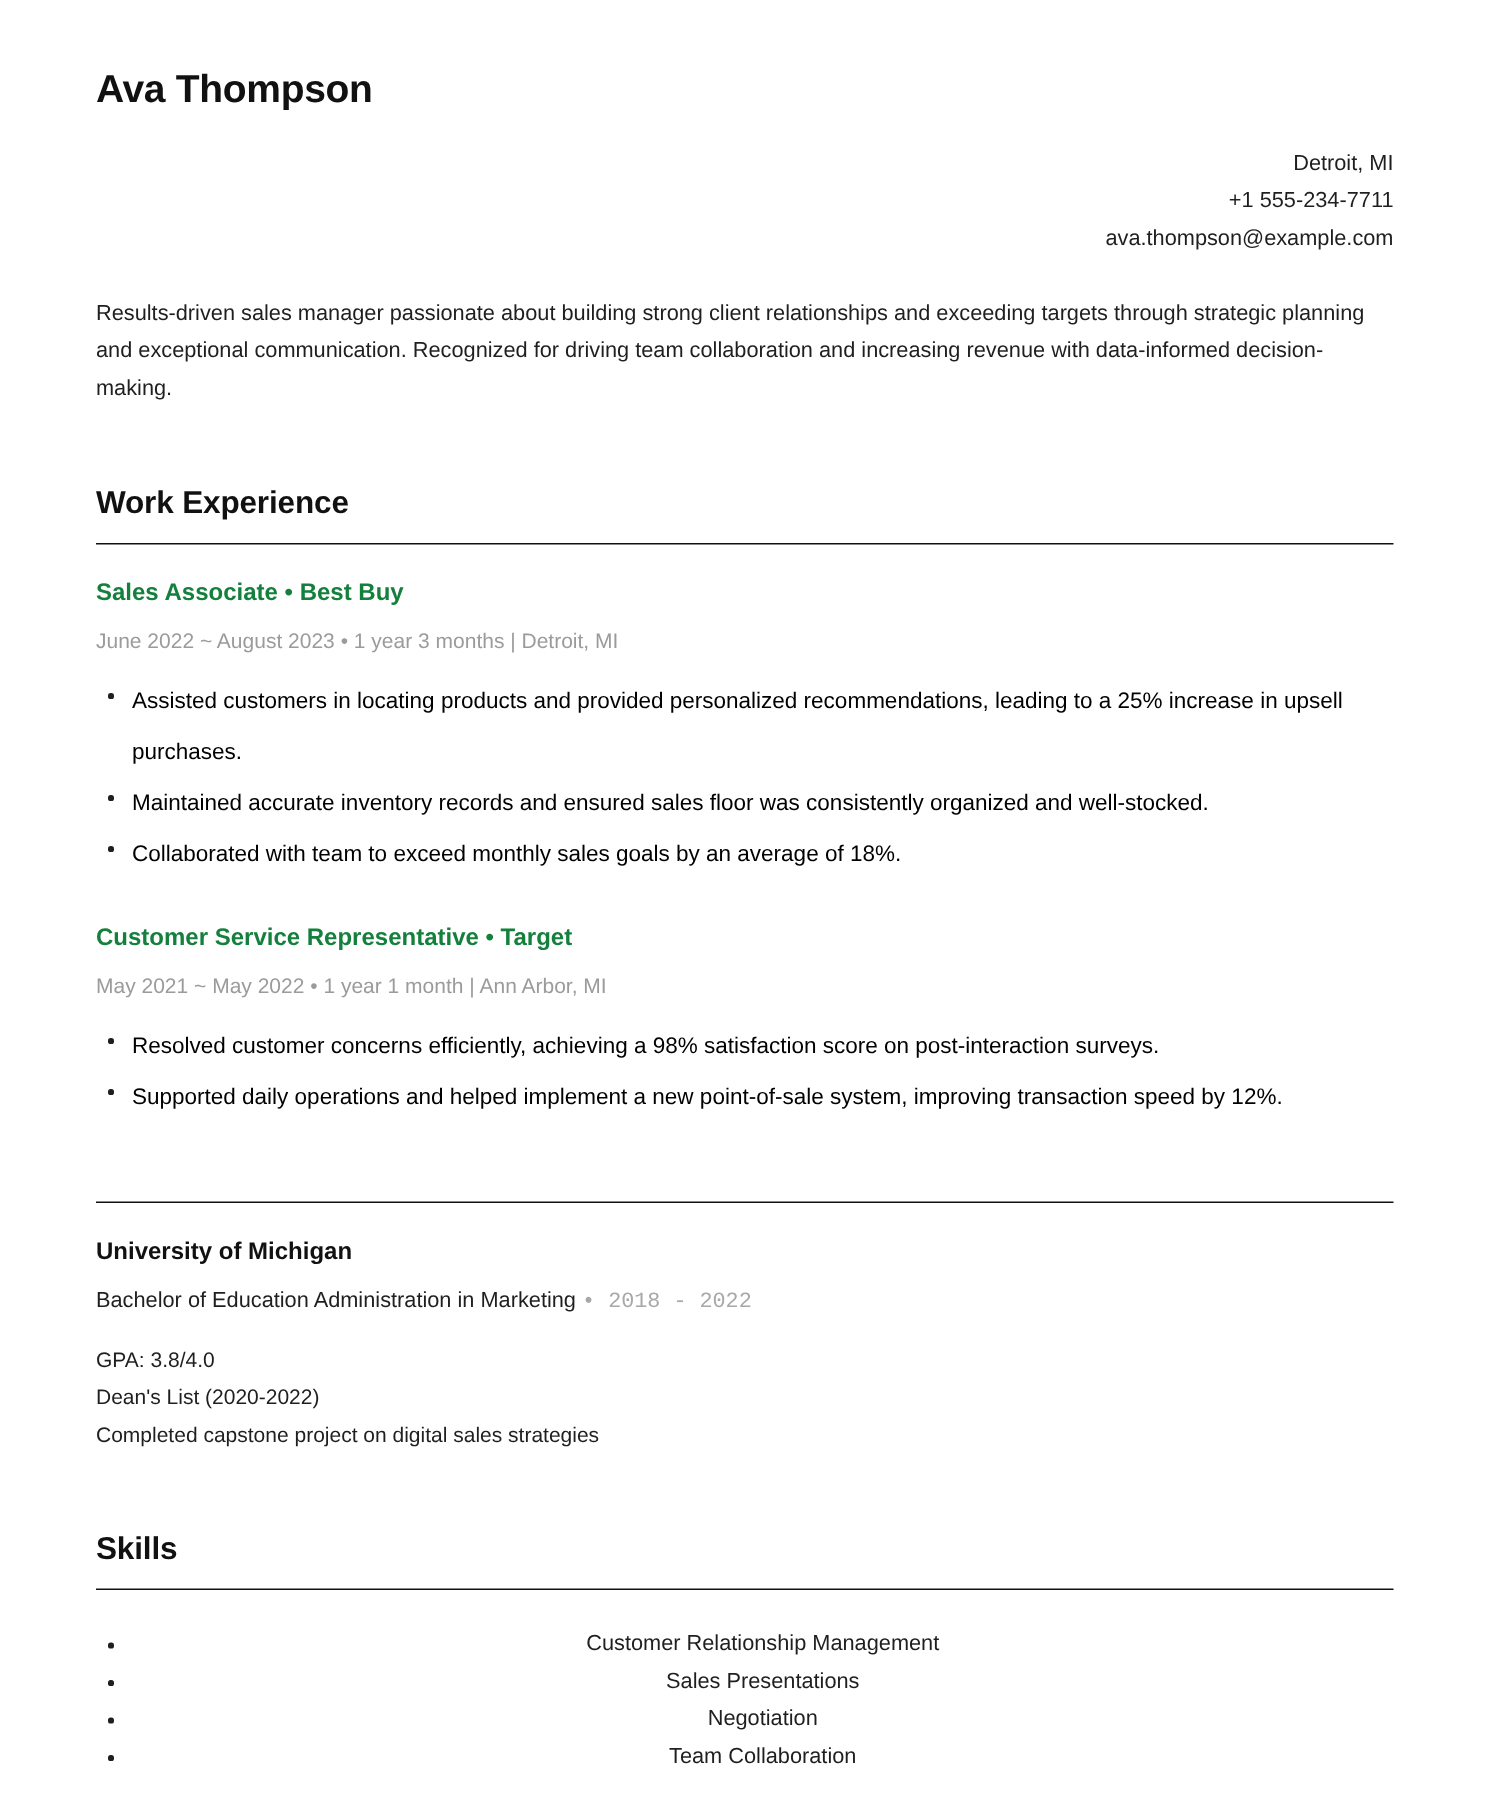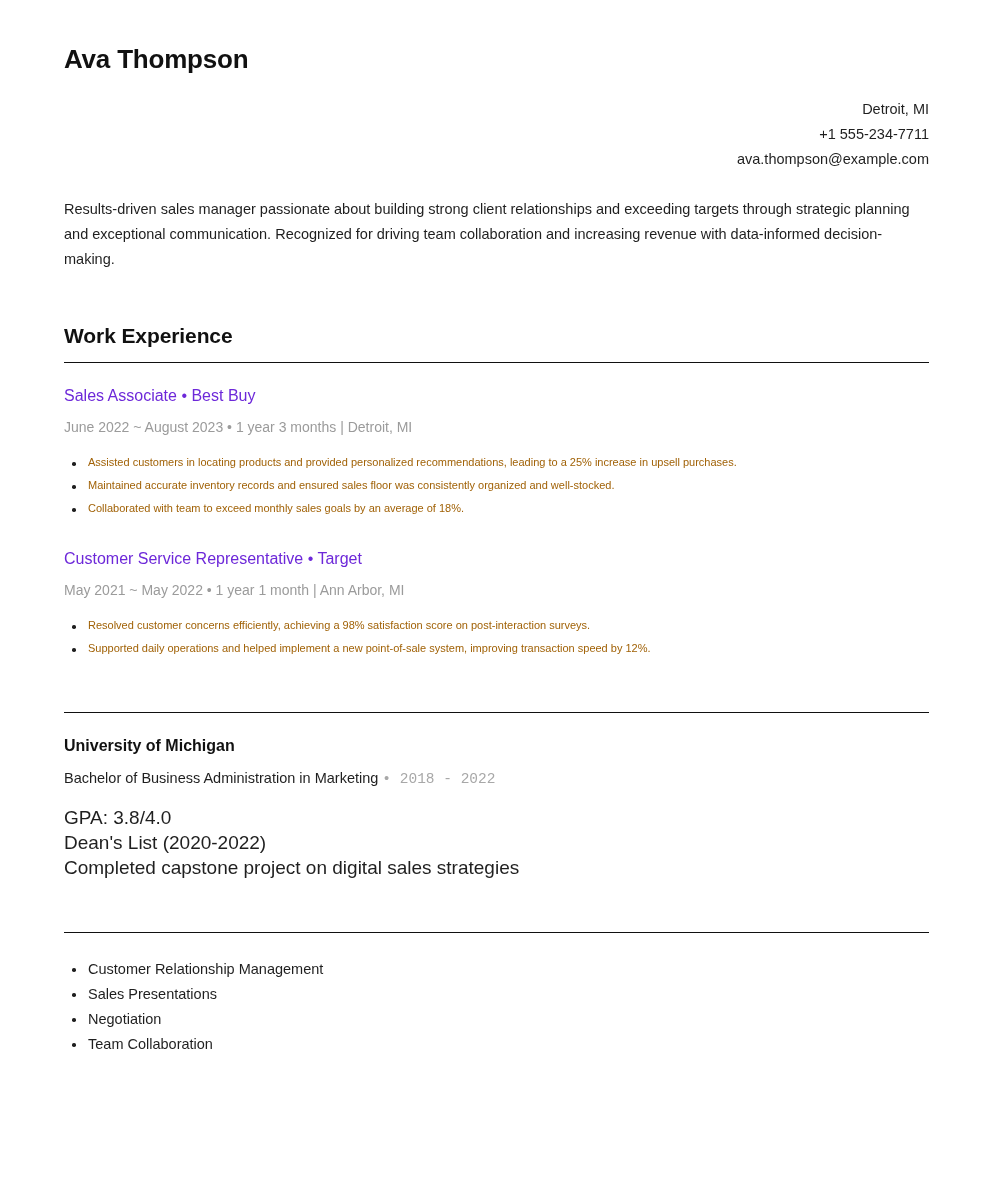--- a/index.html
+++ b/index.html
@@ -51,40 +51,40 @@
   .rule {
     border-top: 1.6px solid #111111;
     width: 865px;
     margin-bottom: 24px;
   }
   
   .entry { margin-bottom: 30px; }
   .entry:last-child { margin-bottom: 0; }
   .entry-title {
     font-size: 16px;
-    font-weight: normal;
-    color: #6d28d9;
+    font-weight: bold;
+    color: #15803d;
     margin-bottom: 14px;
   }
   .entry-meta {
     font-size: 14px;
     color: #9b9b9b;
     margin-bottom: 16px;
   }
   ul.bullets {
     list-style: none;
     margin: 0;
     padding: 0;
   }
   ul.bullets li {
     position: relative;
     padding-left: 24px;
-    font-size: 11px;
-    line-height: 23px;
-    color: #a16207;
+    font-size: 15px;
+    line-height: 34px;
+    color: #000000;
     margin-bottom: 0;
     max-width: 848px;
   }
   ul.bullets li::before {
     content: "";
     position: absolute;
     left: 8px;
     top: 11px;
     width: 3.5px;
     height: 3.5px;
@@ -101,29 +101,30 @@
   .edu-degree-line {
     font-size: 14.5px;
     color: #1f1f1f;
     margin-bottom: 18px;
   }
   .edu-degree-line .muted {
     color: #a8a8a8;
     font-family: Liberation Mono, monospace;
   }
   .edu-detail {
-    font-size: 19px;
+    font-size: 14px;
     line-height: 25px;
     color: #1f1f1f;
   }
   
   ul.skills {
     list-style: none;
     margin: 0;
     padding: 0;
+    text-align: center;
   }
   ul.skills li {
     position: relative;
     padding-left: 24px;
     font-size: 14.5px;
     line-height: 25px;
     color: #1f1f1f;
   }
   ul.skills li::before {
     content: "";
@@ -171,28 +172,29 @@
         <li>Supported daily operations and helped implement a new point-of-sale system, improving transaction speed by 12%.</li>
       </ul>
     </div>
   </div>
 
   <div class="section">
     <div class="rule"></div>
 
     <div class="entry">
       <div class="edu-school">University of Michigan</div>
-      <div class="edu-degree-line"><span>Bachelor of Business Administration in Marketing</span> <span class="muted">• 2018 - 2022</span></div>
+      <div class="edu-degree-line"><span>Bachelor of Education Administration in Marketing</span> <span class="muted">• 2018 - 2022</span></div>
       <div class="edu-detail">GPA: 3.8/4.0</div>
       <div class="edu-detail">Dean's List (2020-2022)</div>
       <div class="edu-detail">Completed capstone project on digital sales strategies</div>
     </div>
   </div>
 
   <div class="section">
+    <h2 class="section-title">Skills</h2>
     <div class="rule"></div>
     <ul class="skills">
       <li>Customer Relationship Management</li>
       <li>Sales Presentations</li>
       <li>Negotiation</li>
       <li>Team Collaboration</li>
     </ul>
   </div>
 
 </div>

